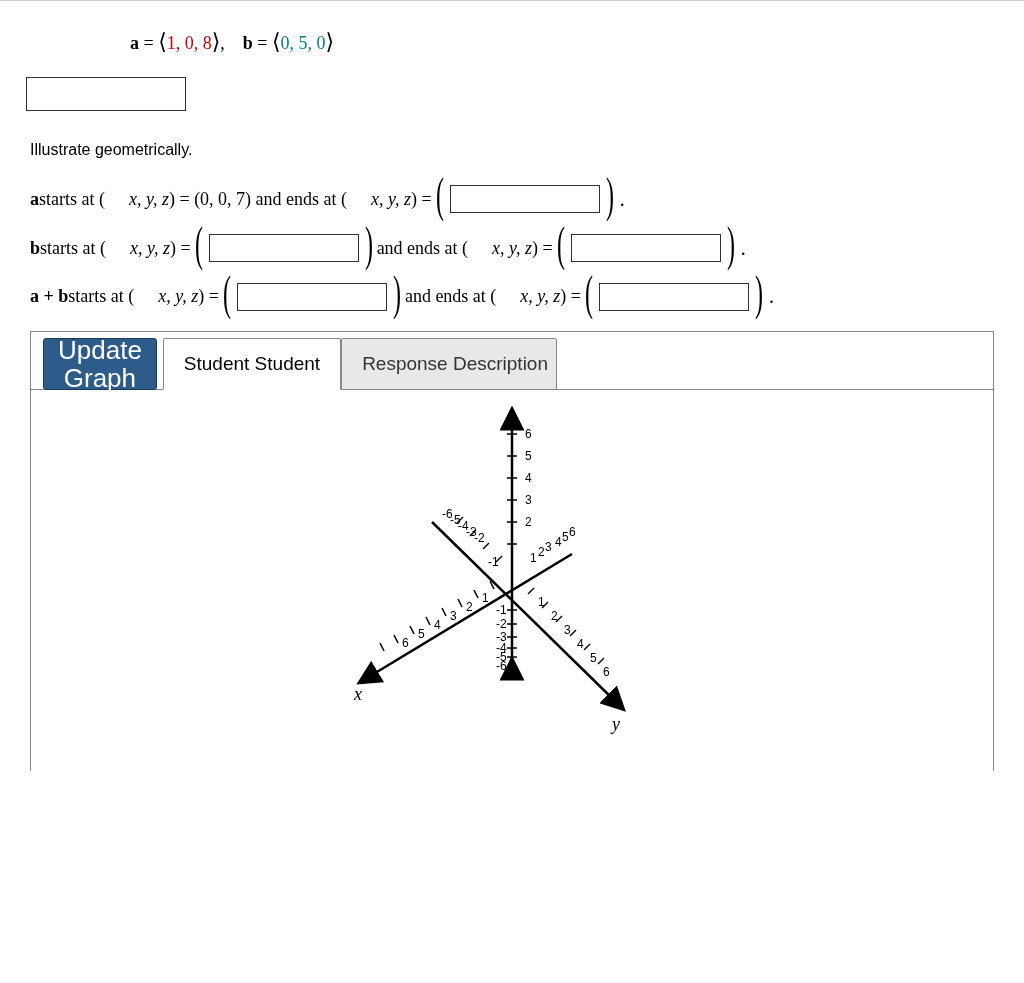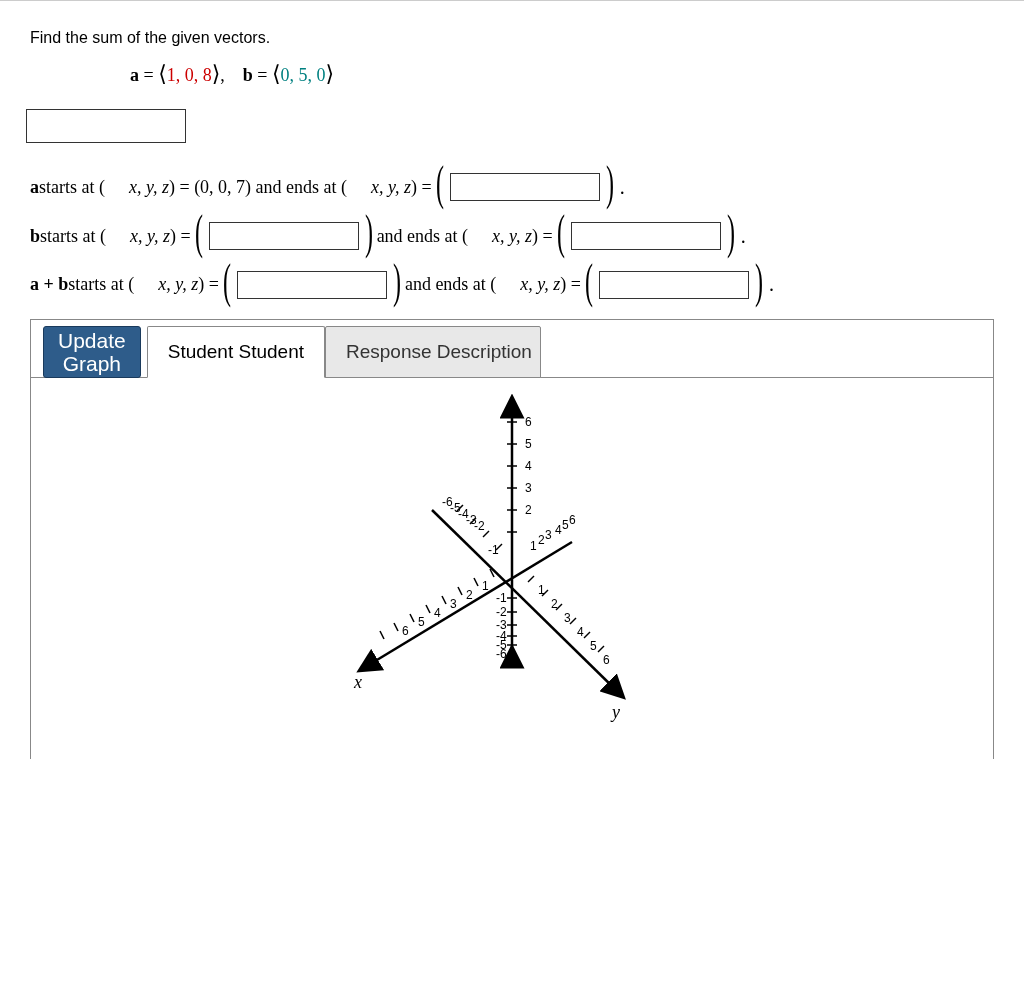--- a/index.html
+++ b/index.html
@@ -80,21 +80,21 @@
     display: flex;
     align-items: stretch;
     border-bottom: 1px solid #888;
     height: 58px;
     background: #fff;
   }
   .update-btn {
     background: #2e5c8a;
     color: #fff;
     padding: 8px 14px;
-    font-size: 21px;
+    font-size: 26px;
     line-height: 1.1;
     text-align: center;
     border: 1px solid #1a3a5c;
     border-radius: 3px;
     margin: 6px 0 -1px 12px;
     font-family: Arial, sans-serif;
     cursor: pointer;
     display: flex;
     flex-direction: column;
     justify-content: center;
@@ -133,29 +133,29 @@
   svg.axes { width: 400px; height: 360px; }
   .axis-line { stroke: #000; stroke-width: 2.5; fill: none; }
   .tick { stroke: #000; stroke-width: 1.5; }
   .tick-label { font: 12px Arial; fill: #000; }
   .axis-label { font: italic 18px 'Times New Roman'; fill: #000; }
 </style>
 </head>
 <body>
 
 <div class="page">
-  <div class="problem-text">Find the sum of the given vectors.</div>
 
   <div class="vector-line">
     <b>a</b><span> = </span><span class="angle">⟨</span><span class="red">1, 0, 8</span><span class="angle">⟩</span>,&nbsp;&nbsp;&nbsp;
     <b>b</b><span> = </span><span class="angle">⟨</span><span class="teal">0, 5, 0</span><span class="angle">⟩</span>
   </div>
 
   <input type="text" class="answer-input" style="">
 
+  <div class="illustrate">Illustrate geometrically.</div>
 
   
   <div class="line-row">
     <b>a</b>
       <span> starts at (</span>
       <span class="italic">x, y, z</span>
       <span>) = (0, 0, 7) and ends at (</span>
       <span class="italic">x, y, z</span>
       <span>) = </span>
     <span class="paren">

